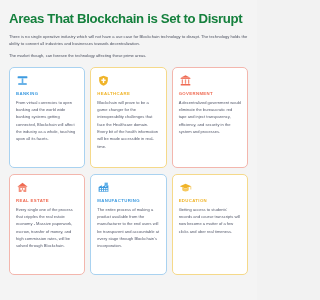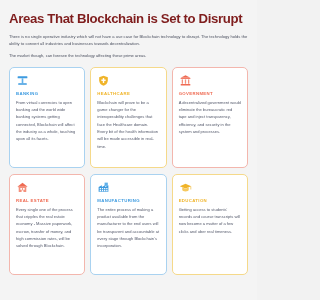--- a/index.html
+++ b/index.html
@@ -11,21 +11,21 @@
   }
   .page {
     width: 257px; height: 300px;
     background: #f4f4f4;
     padding: 11px 9px 0 9px;
     position: relative;
   }
   .title {
     font-size: 13.2px;
     font-weight: bold;
-    color: #7f1d1d;
+    color: #15803d;
     letter-spacing: -0.35px;
     line-height: 1.15;
     white-space: nowrap;
     margin-bottom: 7px;
   }
   .intro {
     font-size: 4.1px;
     line-height: 1.72;
     color: #4a4f5e;
     letter-spacing: 0.02px;

